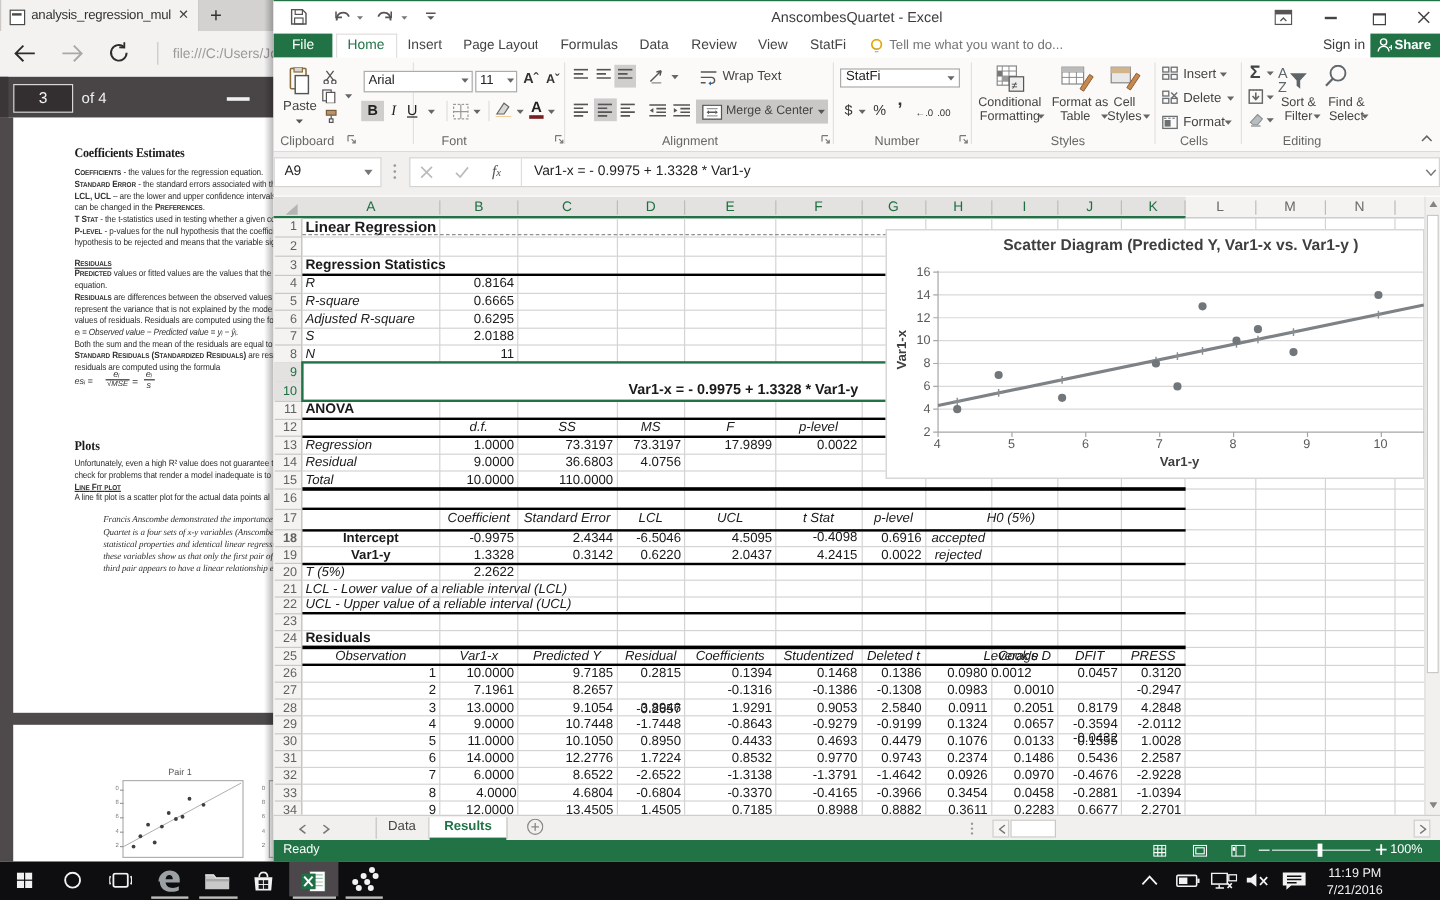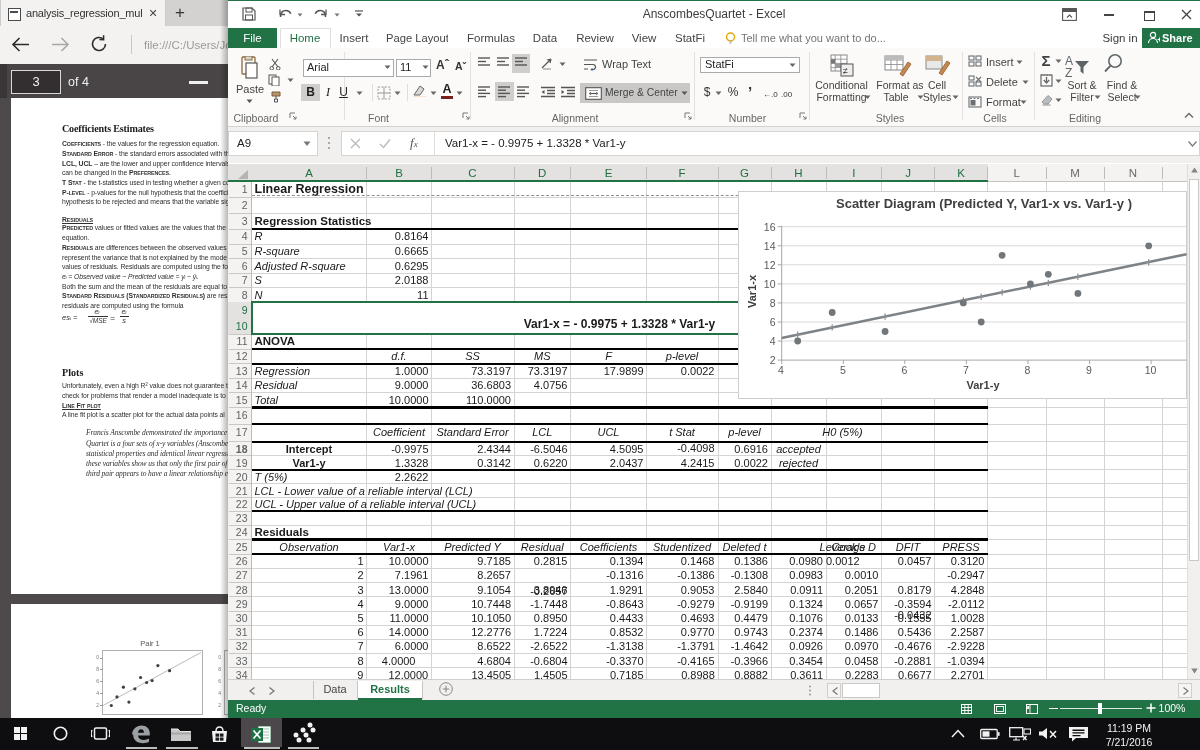--- a/index.html
+++ b/index.html
@@ -786,21 +786,21 @@
 <div style="position:absolute;left:431px;top:639px;width:83px;height:14px;font-size:11px;color:#1a1a1a;line-height:14px;text-align:right;white-space:nowrap;overflow:hidden;padding-right:3px;box-sizing:border-box;overflow:visible;">8.6522</div>
 <div style="position:absolute;left:514px;top:639px;width:56.5px;height:14px;font-size:11px;color:#1a1a1a;line-height:14px;text-align:right;white-space:nowrap;overflow:hidden;padding-right:3px;box-sizing:border-box;overflow:visible;">-2.6522</div>
 <div style="position:absolute;left:570.5px;top:639px;width:76px;height:14px;font-size:11px;color:#1a1a1a;line-height:14px;text-align:right;white-space:nowrap;overflow:hidden;padding-right:3px;box-sizing:border-box;overflow:visible;">-1.3138</div>
 <div style="position:absolute;left:646.5px;top:639px;width:71px;height:14px;font-size:11px;color:#1a1a1a;line-height:14px;text-align:right;white-space:nowrap;overflow:hidden;padding-right:3px;box-sizing:border-box;overflow:visible;">-1.3791</div>
 <div style="position:absolute;left:718px;top:639px;width:53px;height:14px;font-size:11px;color:#1a1a1a;line-height:14px;text-align:right;white-space:nowrap;overflow:hidden;padding-right:3px;box-sizing:border-box;overflow:visible;">-1.4642</div>
 <div style="position:absolute;left:771px;top:639px;width:55px;height:14px;font-size:11px;color:#1a1a1a;line-height:14px;text-align:right;white-space:nowrap;overflow:hidden;padding-right:3px;box-sizing:border-box;overflow:visible;">0.0926</div>
 <div style="position:absolute;left:826px;top:639px;width:55.5px;height:14px;font-size:11px;color:#1a1a1a;line-height:14px;text-align:right;white-space:nowrap;overflow:hidden;padding-right:3px;box-sizing:border-box;overflow:visible;">0.0970</div>
 <div style="position:absolute;left:881.5px;top:639px;width:53px;height:14px;font-size:11px;color:#1a1a1a;line-height:14px;text-align:right;white-space:nowrap;overflow:hidden;padding-right:3px;box-sizing:border-box;overflow:visible;">-0.4676</div>
 <div style="position:absolute;left:934.5px;top:639px;width:53px;height:14px;font-size:11px;color:#1a1a1a;line-height:14px;text-align:right;white-space:nowrap;overflow:hidden;padding-right:3px;box-sizing:border-box;overflow:visible;">-2.9228</div>
 <div style="position:absolute;left:251.5px;top:653.5px;width:115px;height:14px;font-size:11px;color:#1a1a1a;line-height:14px;text-align:right;white-space:nowrap;overflow:hidden;padding-right:3px;box-sizing:border-box;overflow:visible;">8</div>
-<div style="position:absolute;left:366.5px;top:653.5px;width:65px;height:14px;font-size:11px;color:#1a1a1a;line-height:14px;text-align:right;white-space:nowrap;overflow:hidden;padding-right:16px;box-sizing:border-box;overflow:visible;">4.0000</div>
+<div style="position:absolute;left:366.5px;top:653.5px;width:65px;height:14px;font-size:11px;color:#1a1a1a;line-height:14px;text-align:right;white-space:nowrap;overflow:hidden;padding-right:1px;box-sizing:border-box;overflow:visible;">4.0000</div>
 <div style="position:absolute;left:431px;top:653.5px;width:83px;height:14px;font-size:11px;color:#1a1a1a;line-height:14px;text-align:right;white-space:nowrap;overflow:hidden;padding-right:3px;box-sizing:border-box;overflow:visible;">4.6804</div>
 <div style="position:absolute;left:514px;top:653.5px;width:56.5px;height:14px;font-size:11px;color:#1a1a1a;line-height:14px;text-align:right;white-space:nowrap;overflow:hidden;padding-right:3px;box-sizing:border-box;overflow:visible;">-0.6804</div>
 <div style="position:absolute;left:570.5px;top:653.5px;width:76px;height:14px;font-size:11px;color:#1a1a1a;line-height:14px;text-align:right;white-space:nowrap;overflow:hidden;padding-right:3px;box-sizing:border-box;overflow:visible;">-0.3370</div>
 <div style="position:absolute;left:646.5px;top:653.5px;width:71px;height:14px;font-size:11px;color:#1a1a1a;line-height:14px;text-align:right;white-space:nowrap;overflow:hidden;padding-right:3px;box-sizing:border-box;overflow:visible;">-0.4165</div>
 <div style="position:absolute;left:718px;top:653.5px;width:53px;height:14px;font-size:11px;color:#1a1a1a;line-height:14px;text-align:right;white-space:nowrap;overflow:hidden;padding-right:3px;box-sizing:border-box;overflow:visible;">-0.3966</div>
 <div style="position:absolute;left:771px;top:653.5px;width:55px;height:14px;font-size:11px;color:#1a1a1a;line-height:14px;text-align:right;white-space:nowrap;overflow:hidden;padding-right:3px;box-sizing:border-box;overflow:visible;">0.3454</div>
 <div style="position:absolute;left:826px;top:653.5px;width:55.5px;height:14px;font-size:11px;color:#1a1a1a;line-height:14px;text-align:right;white-space:nowrap;overflow:hidden;padding-right:3px;box-sizing:border-box;overflow:visible;">0.0458</div>
 <div style="position:absolute;left:881.5px;top:653.5px;width:53px;height:14px;font-size:11px;color:#1a1a1a;line-height:14px;text-align:right;white-space:nowrap;overflow:hidden;padding-right:3px;box-sizing:border-box;overflow:visible;">-0.2881</div>
 <div style="position:absolute;left:934.5px;top:653.5px;width:53px;height:14px;font-size:11px;color:#1a1a1a;line-height:14px;text-align:right;white-space:nowrap;overflow:hidden;padding-right:3px;box-sizing:border-box;overflow:visible;">-1.0394</div>
 <div style="position:absolute;left:228px;top:667.6px;width:959px;height:14px;overflow:hidden;">

